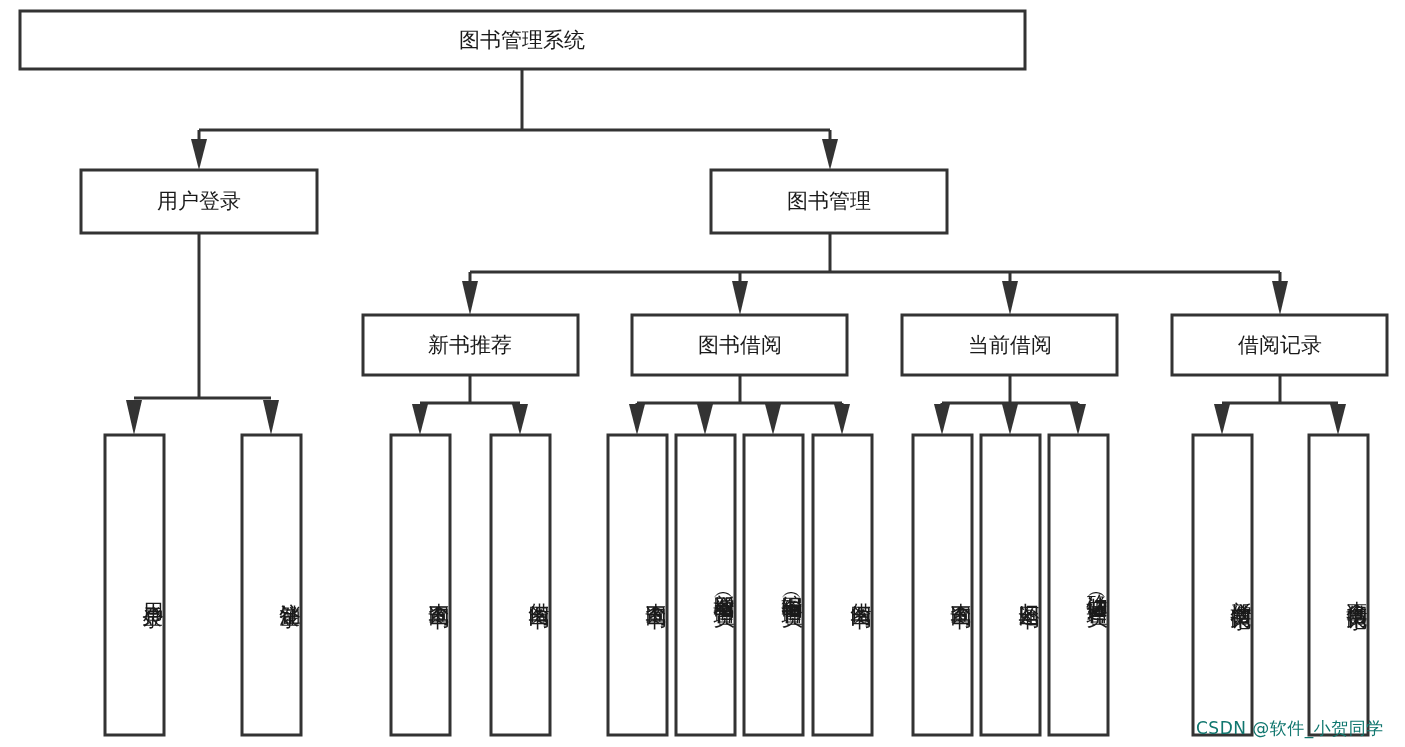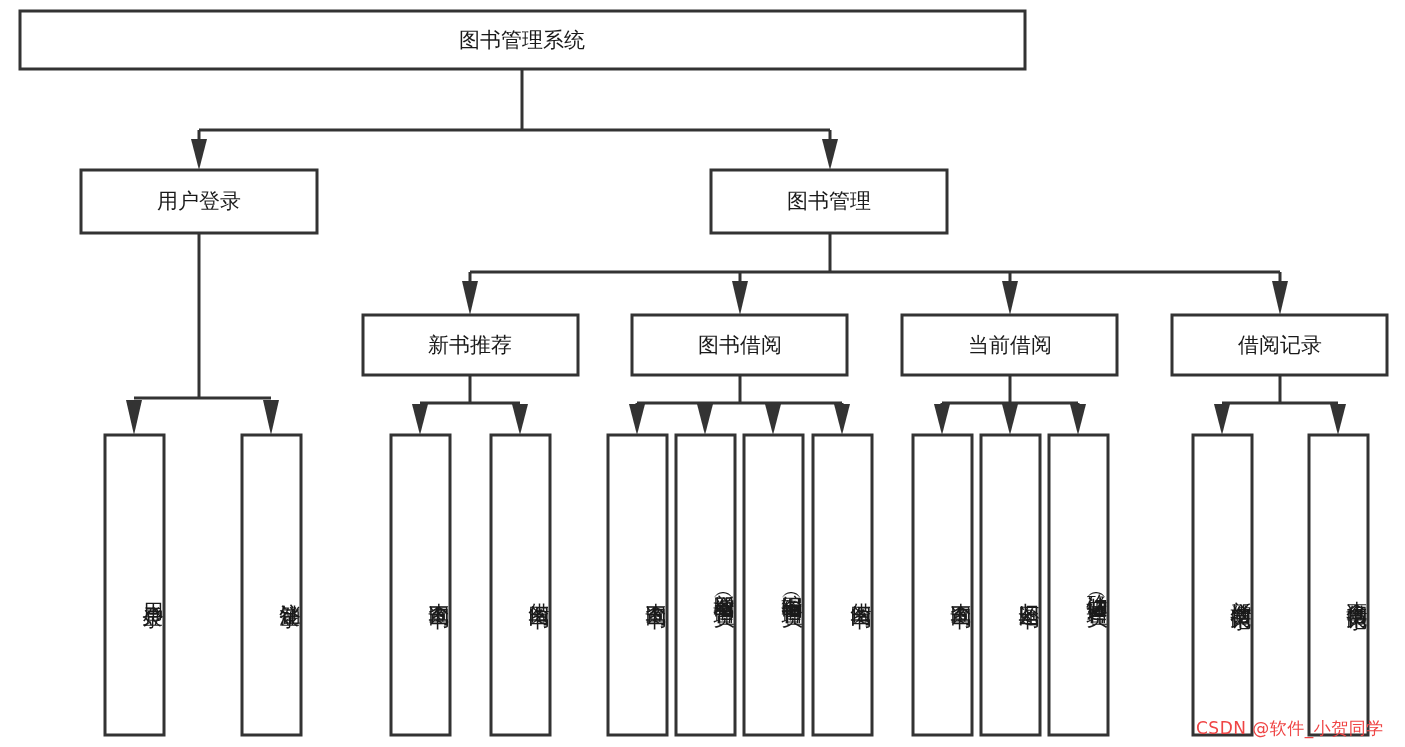--- a/index.html
+++ b/index.html
@@ -60,21 +60,21 @@
     line-height: 1.05;
     color: #1a1a1a;
     letter-spacing: 2px;
     white-space: nowrap;
     pointer-events: none;
   }
   .watermark {
     position: absolute;
     font-family: "DejaVu Sans", "Liberation Sans", sans-serif;
     font-size: 17px;
-    color: #ef4444;
+    color: #0f766e;
     white-space: nowrap;
     letter-spacing: 0.5px;
   }
 </style>
 </head>
 <body>
 
 <div id="diagram-root">
 
   <svg id="flow" viewBox="0 0 1405 747" xmlns="http://www.w3.org/2000/svg">

